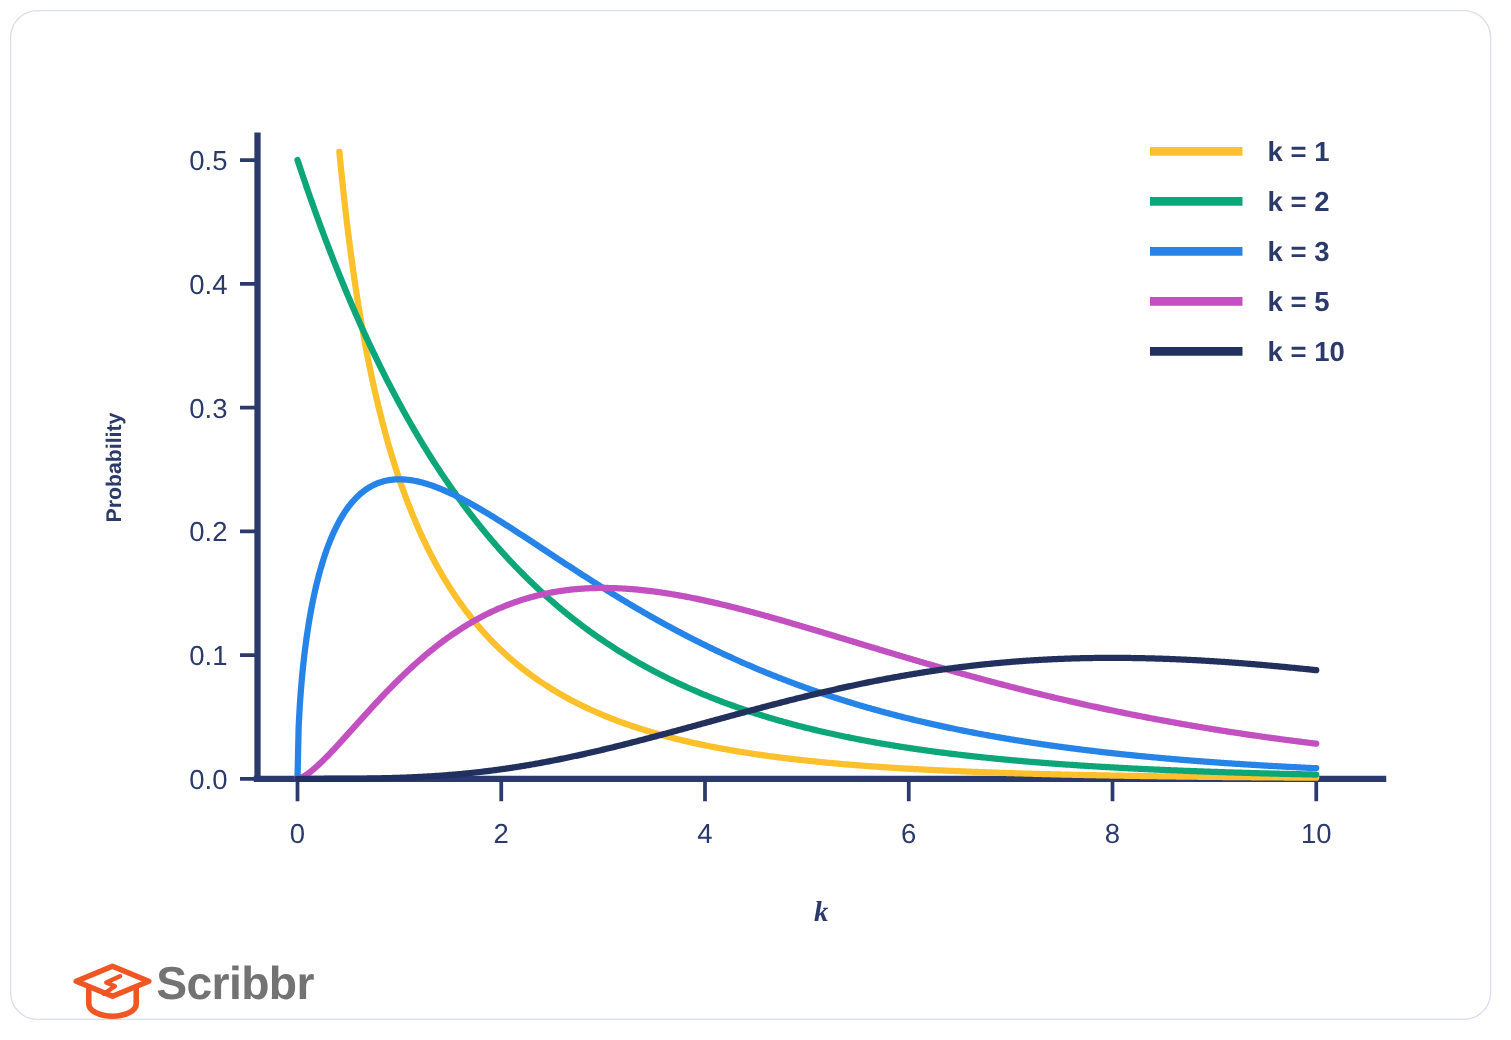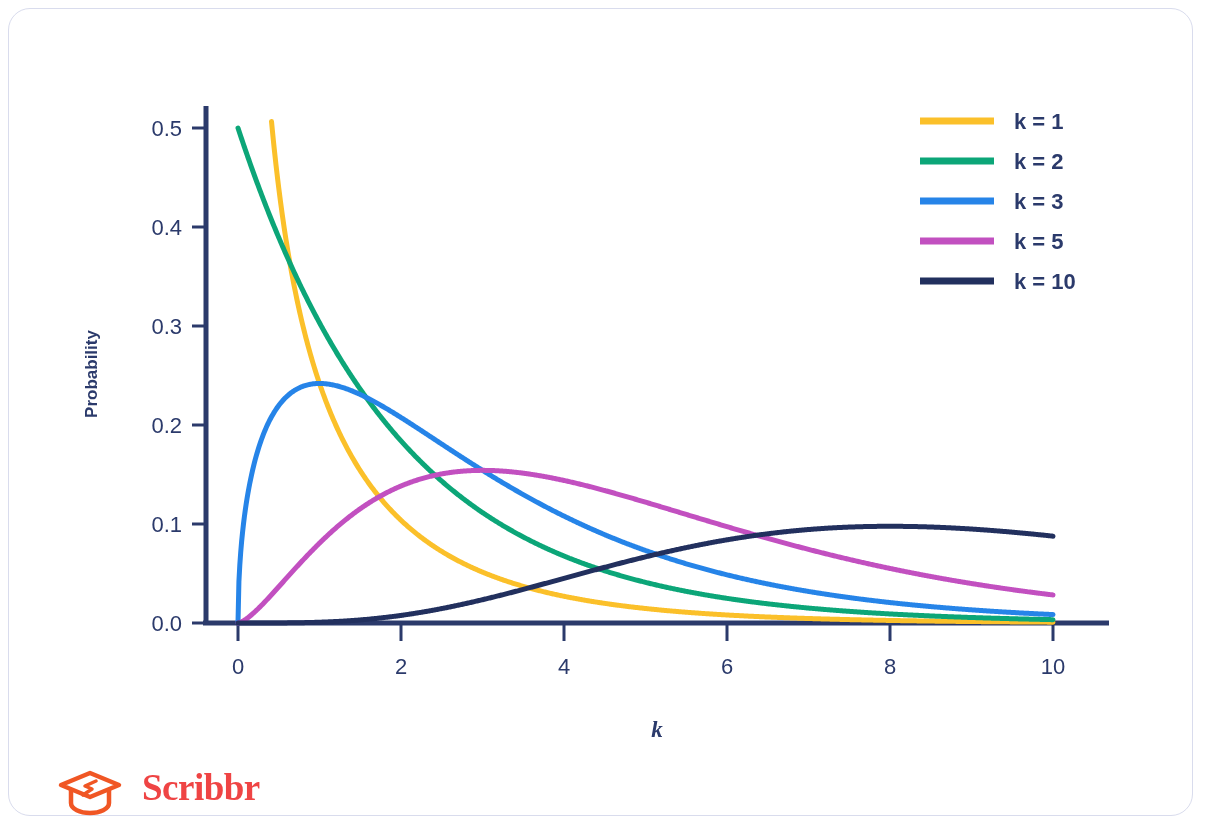--- a/index.html
+++ b/index.html
@@ -27,23 +27,23 @@
     fill:#2b3a6b; font-family:"Liberation Sans",sans-serif;
     font-size:22px; font-weight:500;
   }
   .legend-text{
     fill:#2b3a6b; font-family:"Liberation Sans",sans-serif;
     font-size:22px; font-weight:600;
   }
 
   .logo{position:absolute; left:48px; top:757px; width:230px; height:52px;}
   .logo-word{
-    position:absolute; left:85px; top:0px;
-    font-family:Liberation Serif, serif;
-    font-size:37px; font-weight:700; color:#ef4444; letter-spacing:-0.5px;
+    position:absolute; left:68px; top:0px;
+    font-family:Liberation Sans, sans-serif;
+    font-size:37px; font-weight:700; color:#737373; letter-spacing:-0.5px;
   }
   .logo-mark{position:absolute; left:0; top:4px;}
 </style>
 </head>
 <body>
 
 <div class="card">
   <div class="figure">
 
     <svg class="plot" width="1185" height="808" viewBox="0 0 1185 808">

